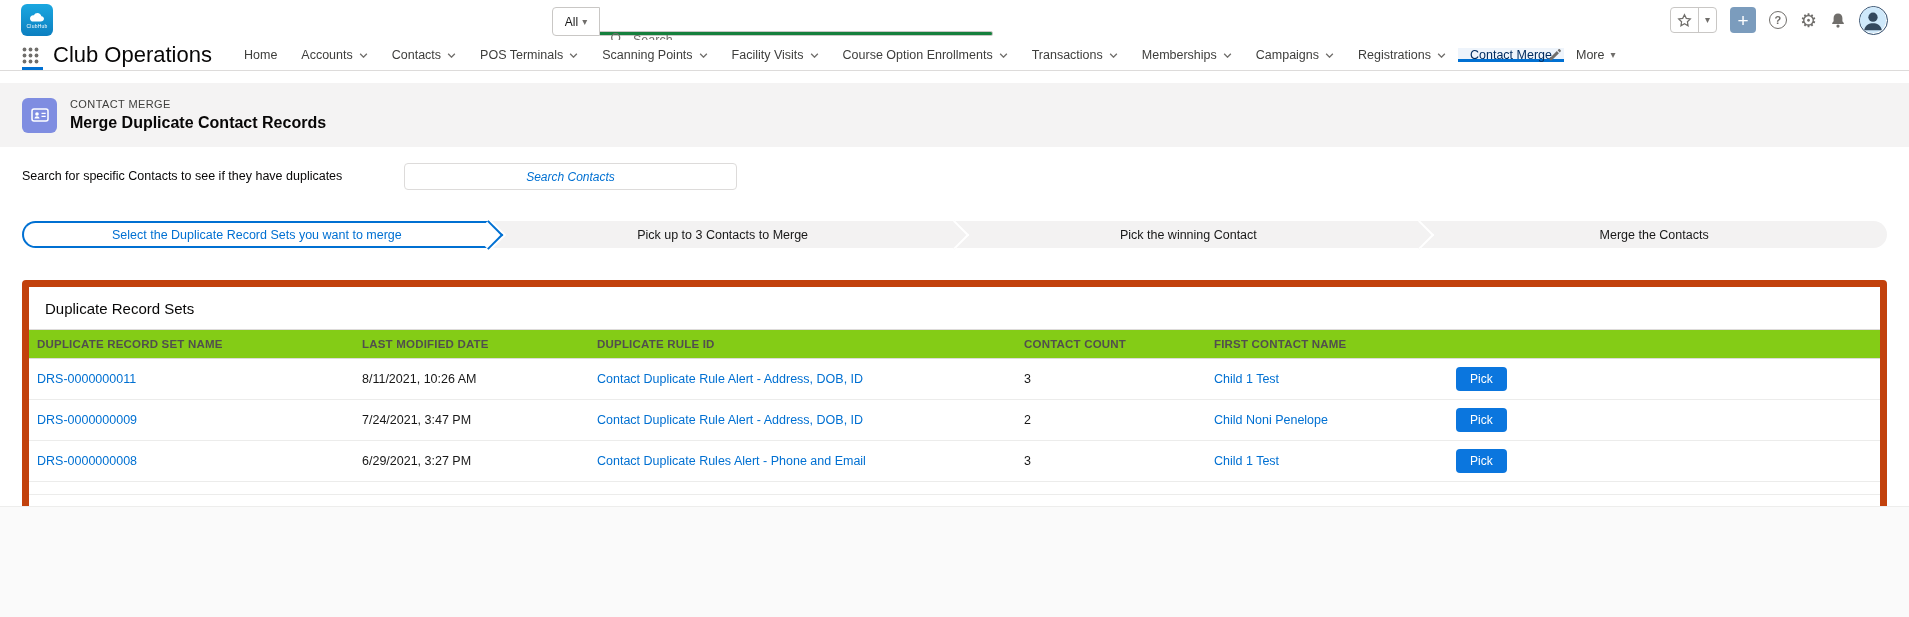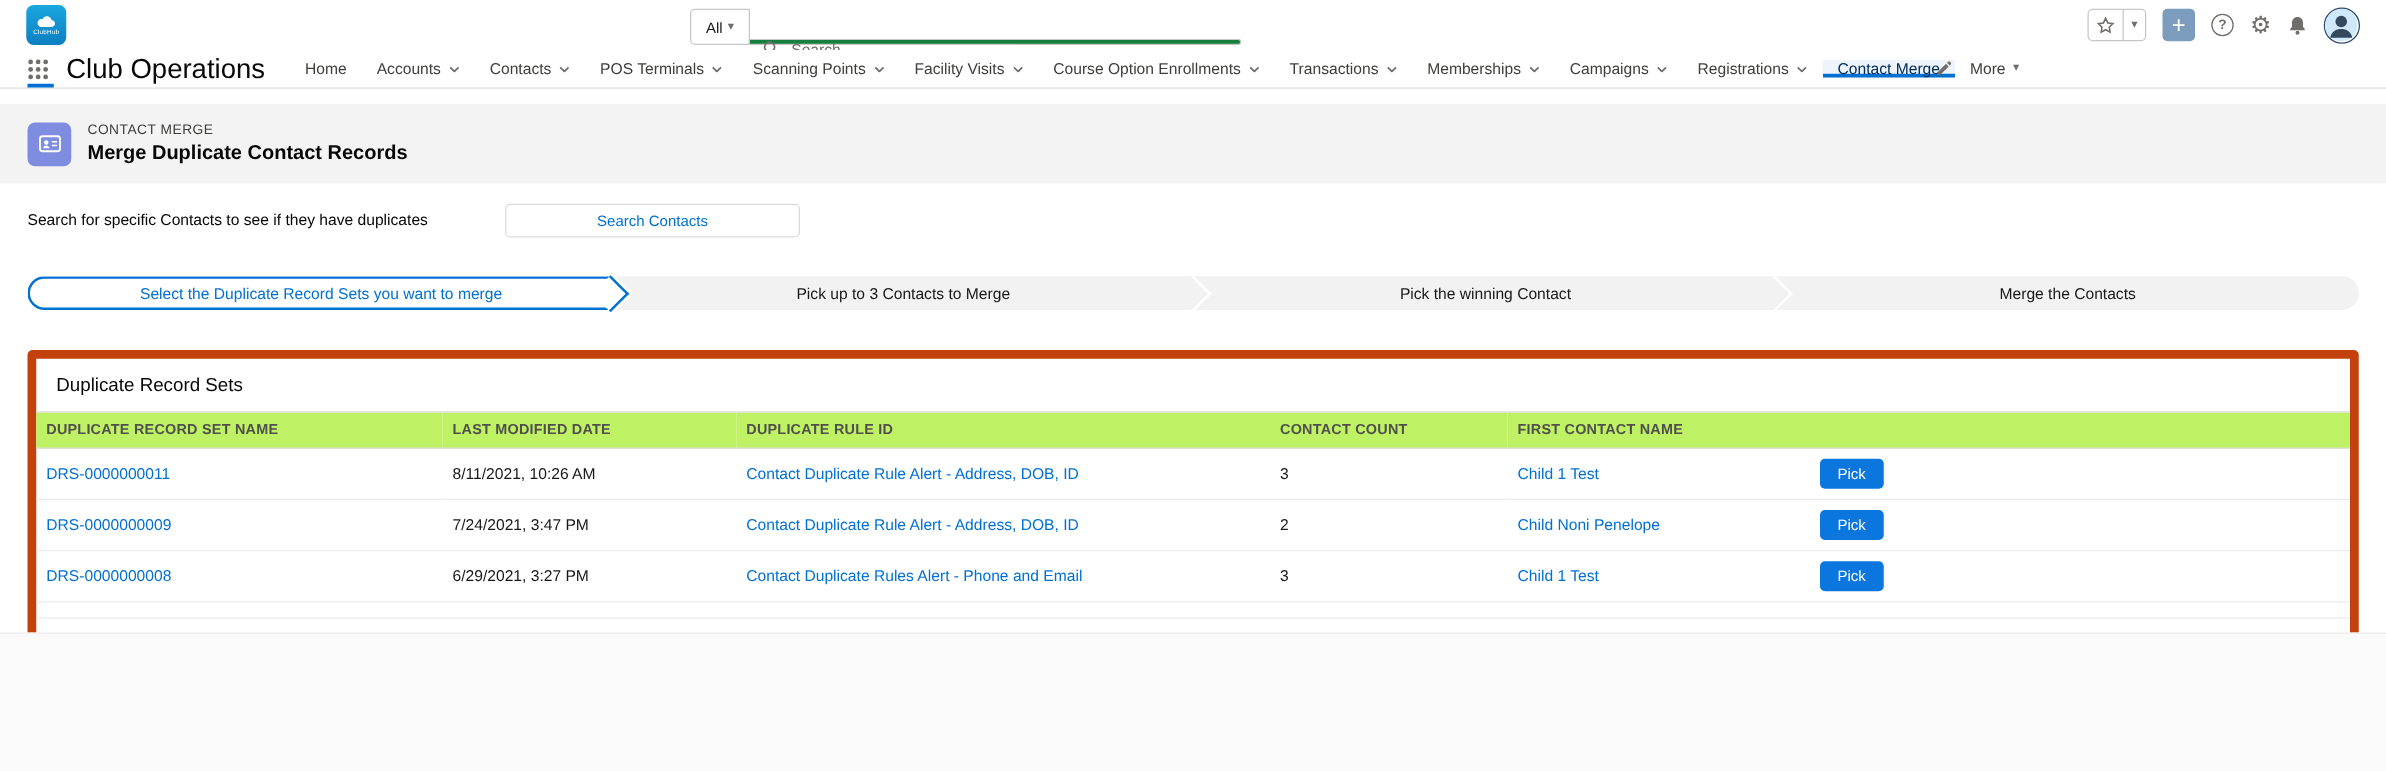--- a/index.html
+++ b/index.html
@@ -76,23 +76,23 @@
     display:flex; align-items:center; gap:13px; padding-left:22px;
   }
   .obj-icon { width:35px; height:35px; border-radius:6px; background:#7f8de1; display:flex; align-items:center; justify-content:center; flex:none; }
   .eyebrow { font-size:11px; color:#3e3e3c; letter-spacing:.4px; }
   .page-title { font-size:16px; font-weight:bold; color:#080707; margin-top:4px; }
 
   
   .contact-search { position:relative; margin:16px 22px 0; height:27px; }
   .cs-label { font-size:12.5px; color:#080707; line-height:27px; }
   .cs-btn {
-    position:absolute; left:382px; top:0; width:236px; height:27px;
+    position:absolute; left:382px; top:0; width:333px; height:27px;
     background:#fff; border:1px solid #dddbda; border-radius:4px;
-    color:#0070d2; font-size:12px; font-family:inherit; cursor:pointer;
+    color:#0070d2; font-size:12px; font-family:inherit; cursor:pointer;font-style:italic;
   }
 
   
   .path { display:flex; margin:31px 22px 0; height:27px; }
   .path-step {
     position:relative; flex:1; background:#f3f2f2; cursor:pointer;
     display:flex; align-items:center; justify-content:center;
     font-size:12.5px; color:#181818; padding:0 22px; white-space:nowrap;
   }
   .path-step:nth-child(1){ z-index:4; } .path-step:nth-child(2){ z-index:3; }
@@ -110,21 +110,21 @@
     background:#fff; border-top:2px solid #0070d2; border-right:2px solid #0070d2;
     box-shadow:2px -2px 0 0 #ffffff;
   }
   .path-step:last-child { border-radius:0 14px 14px 0; }
 
   
   .drs-card { margin:32px 22px 0; background:#fff; border:7px solid #c2410c; border-radius:4px; }
   .drs-title { font-size:15px; color:#080707; padding:13px 16px 12px; }
   table.drs { width:100%; border-collapse:collapse; table-layout:fixed; }
   table.drs th {
-    text-align:left; background:#bef264; border-top:1px solid #dddbda; border-bottom:1px solid #dddbda;
+    text-align:left; background:#84cc16; border-top:1px solid #dddbda; border-bottom:1px solid #dddbda;
     padding:8px; font-size:11.5px; font-weight:bold; color:#514f4d; letter-spacing:.2px; white-space:nowrap;
   }
   table.drs td {
     padding:8px; font-size:12.5px; color:#181818; border-bottom:1px solid #ececeb;
     white-space:nowrap; overflow:hidden; text-overflow:ellipsis;
   }
   table.drs td a { color:#0070d2; text-decoration:none; cursor:pointer; }
   tr.spacer td { height:13px; padding:0; }
   td.action-cell { padding:4px 8px; }
   .pick-btn {

